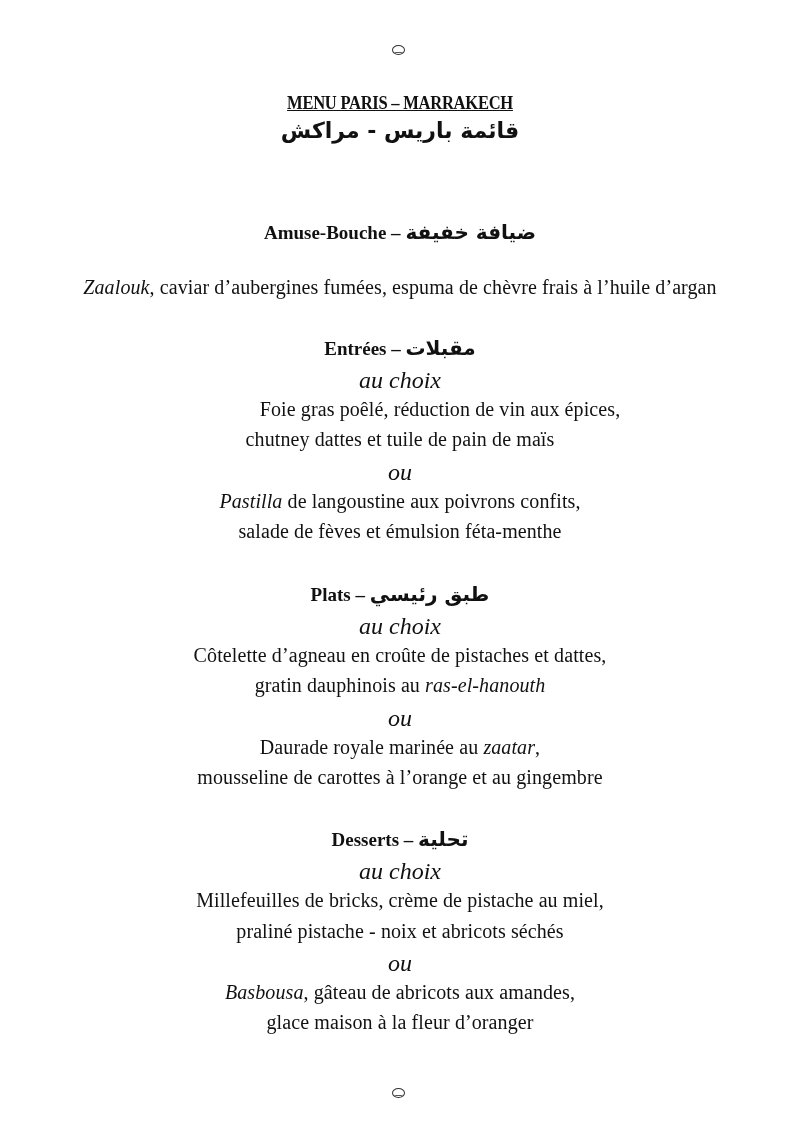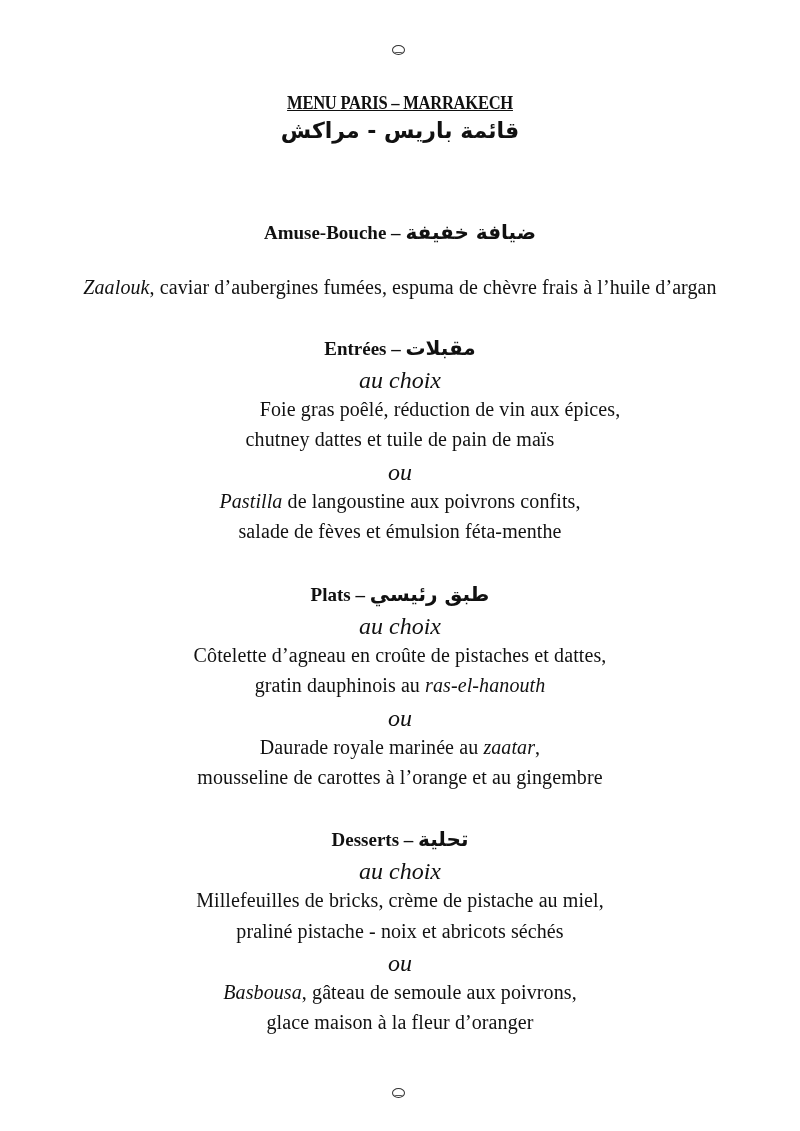--- a/index.html
+++ b/index.html
@@ -125,19 +125,19 @@
   <div class="line body-line" style="top:766px;">mousseline de carottes à l’orange et au gingembre</div>
 
   <div class="line heading" style="top:827px;">
     <span>Desserts – </span><span class="ar">تحلية</span>
   </div>
   <div class="line choice" style="top:858px;">au choix</div>
   <div class="line body-line" style="top:889px;">Millefeuilles de bricks, crème de pistache au miel,</div>
   <div class="line body-line" style="top:920px;">praliné pistache - noix et abricots séchés</div>
   <div class="line choice" style="top:950px;">ou</div>
   <div class="line body-line" style="top:981px;">
-    <em>Basbousa</em><span>, gâteau de semoule aux poivrons,</span>
+    <em>Basbousa</em><span>, gâteau de abricots aux amandes,</span>
   </div>
   <div class="line body-line" style="top:1011px;">glace maison à la fleur d’oranger</div>
 
   <div class="ornament" style="top:1088px;"></div>
 
 </div>
 
 </body></html>

